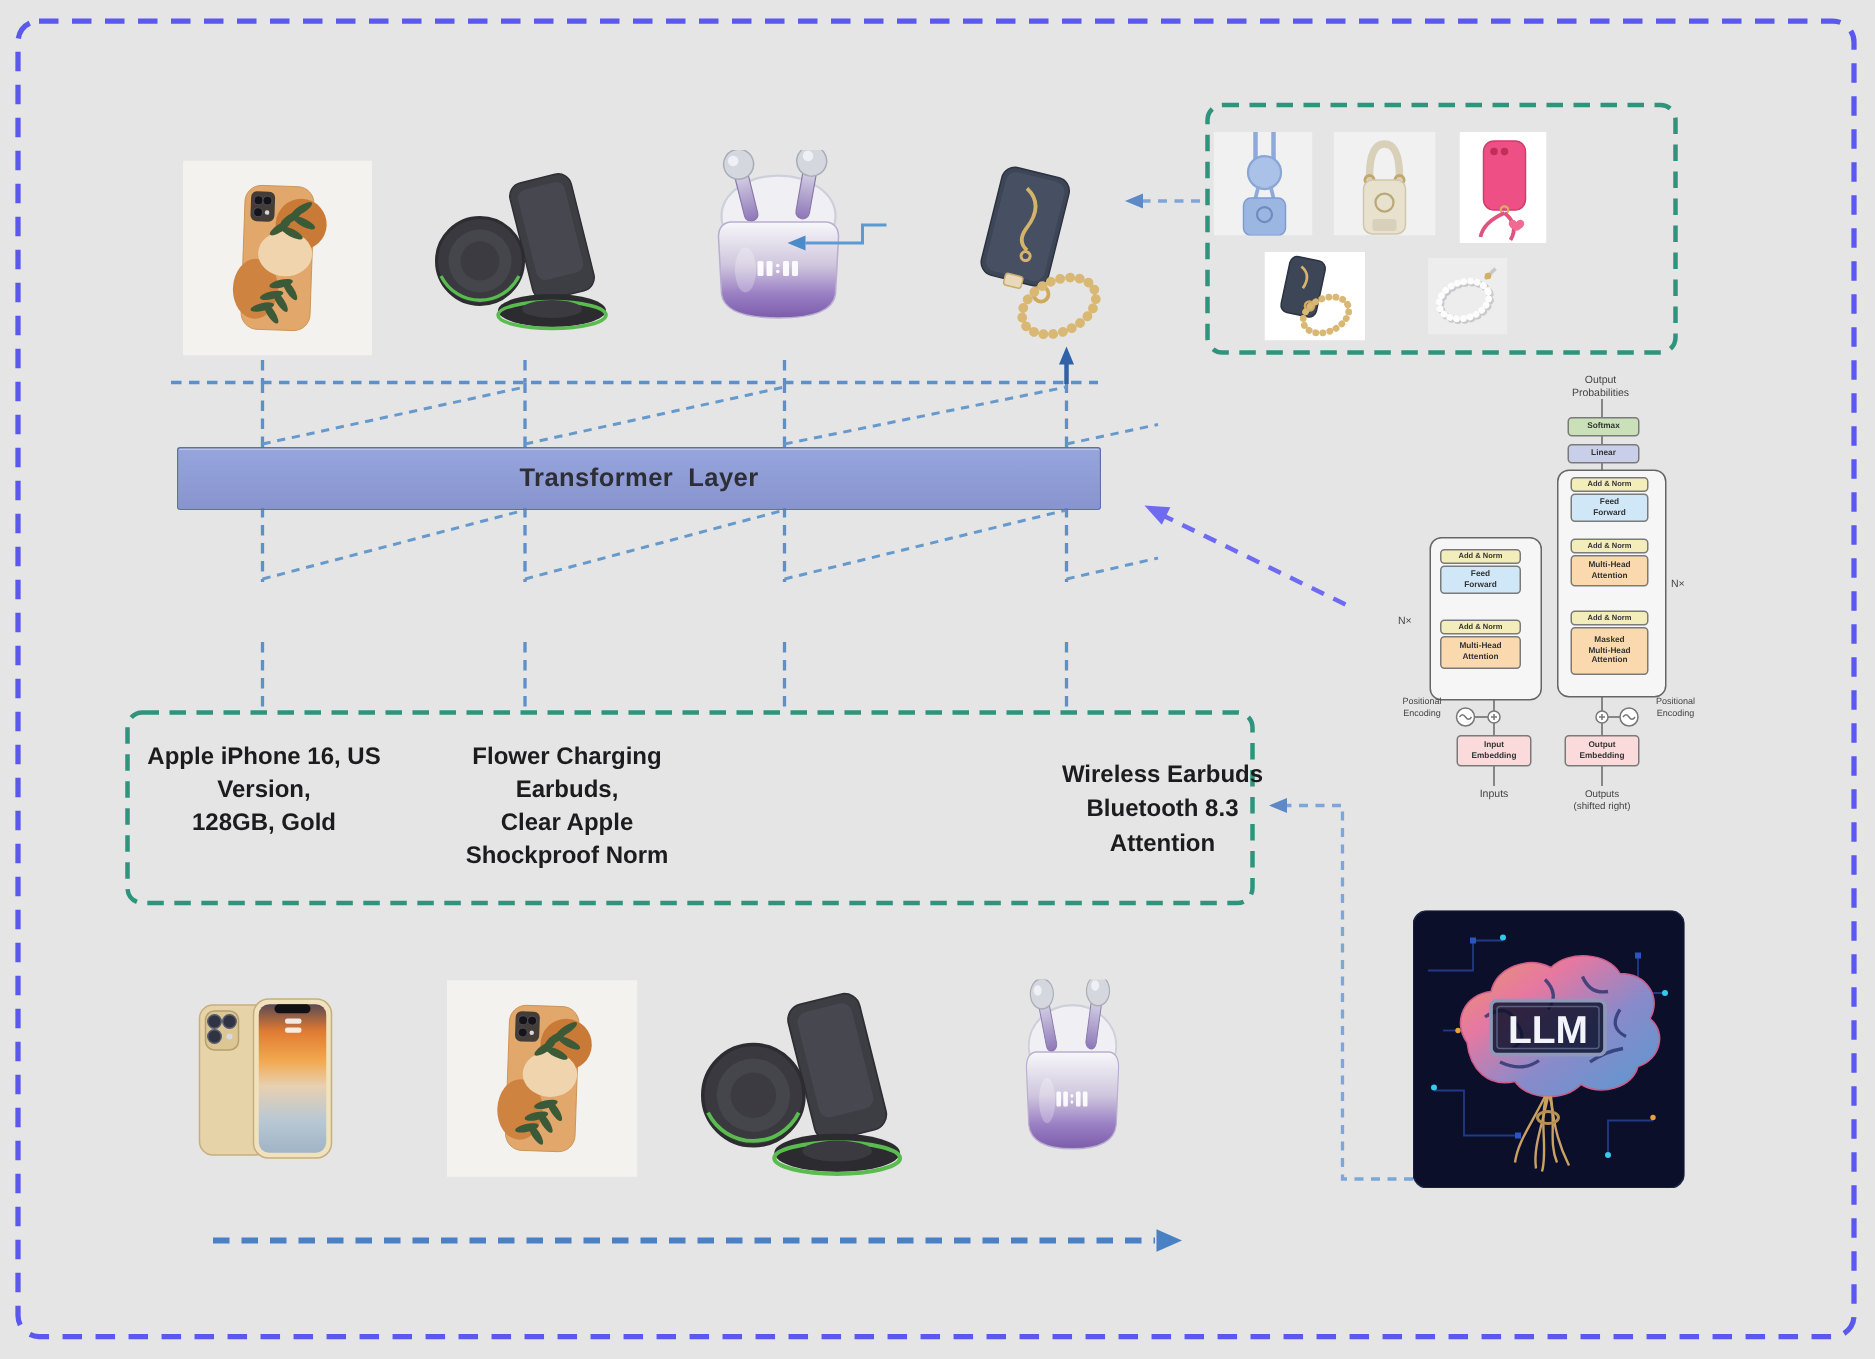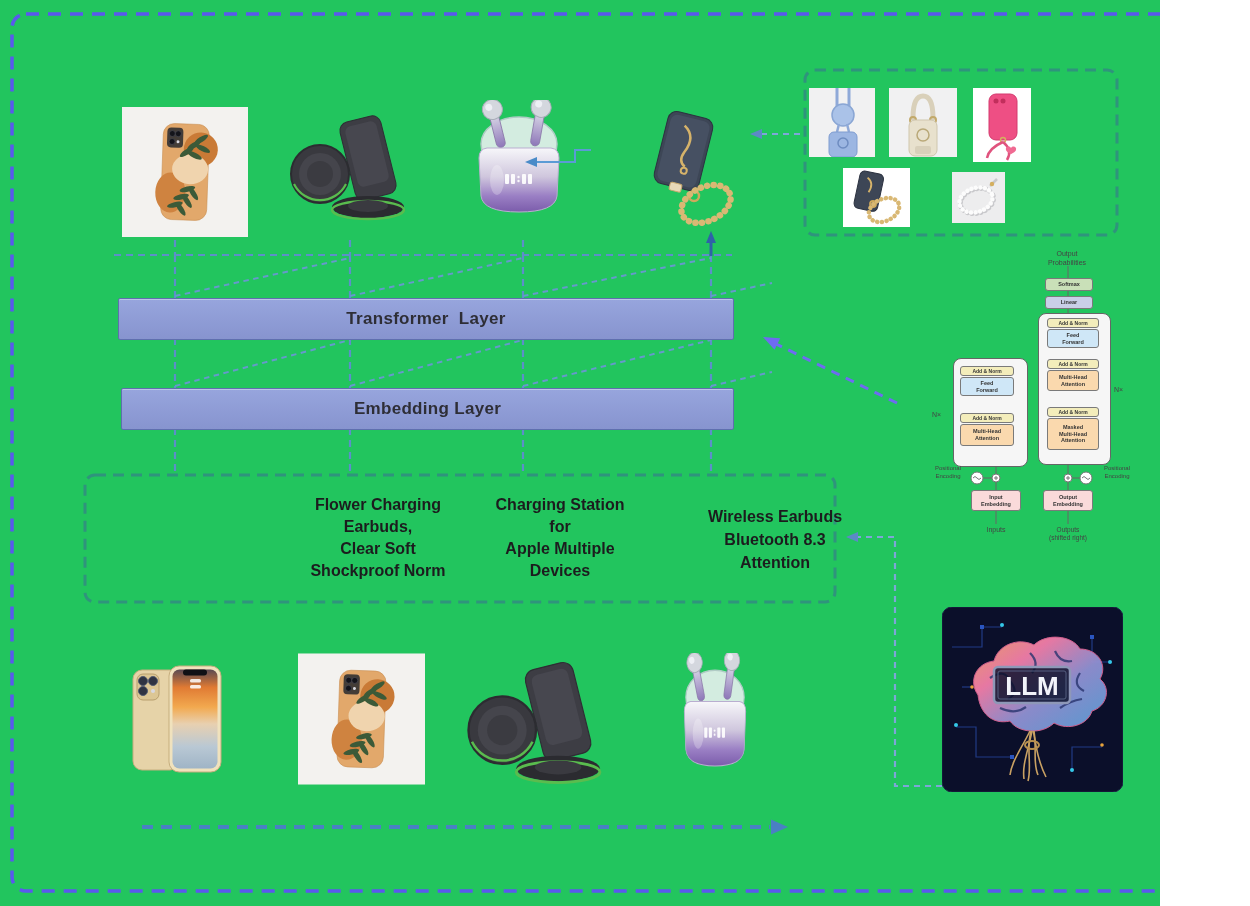--- a/index.html
+++ b/index.html
@@ -1,16 +1,16 @@
 <!DOCTYPE html>
 <html><head>
 <meta charset="utf-8">
 <style>
   html,body{margin:0;padding:0;background:#fff;}
-  .stage{position:relative;width:1160px;height:906px;background:#22c55e;overflow:hidden;
+  .stage{position:relative;width:1250px;height:906px;background:#e5e5e5;overflow:hidden;
          font-family:"Liberation Sans",sans-serif;}
   svg{display:block;}
   .connectors{position:absolute;left:0;top:0;z-index:1;}
   .lb{stroke:#5d8fc9;stroke-width:2.2;stroke-dasharray:7 5;fill:none;}
   .lb2{stroke:#6699cc;stroke-width:2;stroke-dasharray:5.5 4.5;fill:none;}
   .lb3{stroke:#7ea6d8;stroke-width:2.2;stroke-dasharray:6 5;fill:none;}
 
   .layer-bar{position:absolute;z-index:2;background:linear-gradient(#97a5dd,#8794cf);
              border:1px solid #5f6fae;border-radius:2px;display:flex;align-items:center;
              justify-content:center;font-weight:bold;font-size:17px;color:#2e2e36;
@@ -65,33 +65,31 @@
     <polygon points="0,0 16,-6.5 16,6.5" transform="translate(763,337) rotate(26)" fill="#6e6bf2"></polygon>
 
     <path class="lb3" d="M942 786 H895 V537 H856"></path>
     <polygon points="0,0 12,-5 12,5" transform="translate(846,537)" fill="#5d89c6"></polygon>
 
     <path d="M142 827 H770" stroke="#4a80c4" stroke-width="4" stroke-dasharray="11 8" fill="none"></path>
     <polygon points="0,0 17,-7.5 17,7.5" transform="translate(788,827) rotate(180)" fill="#4a80c4"></polygon>
   </svg>
 
   <div class="layer-bar" style="left:118px;top:298px;width:614px;height:40px;">Transformer  Layer</div>
-  <div class="layer-bar" style="left:121px;top:388px;width:611px;height:40px;">Embedding Layer</div>
-
+
+  <div class="cand-item" style="left:176px;top:494px;">
+    <div>Apple iPhone 16, US</div>
+    <div>Version,</div>
+    <div>128GB, Gold</div>
+  </div>
   <div class="cand-item" style="left:378px;top:494px;">
     <div>Flower Charging</div>
     <div>Earbuds,</div>
-    <div>Clear Soft</div>
+    <div>Clear Apple</div>
     <div>Shockproof Norm</div>
-  </div>
-  <div class="cand-item" style="left:560px;top:494px;">
-    <div>Charging Station</div>
-    <div>for</div>
-    <div>Apple Multiple</div>
-    <div>Devices</div>
   </div>
   <div class="cand-item" style="left:775px;top:505px;line-height:23px;">
     <div>Wireless Earbuds</div>
     <div>Bluetooth 8.3</div>
     <div>Attention</div>
   </div>
 
   <svg class="product" style="left:122px;top:107px;" width="126" height="130" viewBox="0 0 126 130">
     <rect width="126" height="130" fill="#f3f2ef"></rect>
     <g transform="rotate(2 63 65)">

